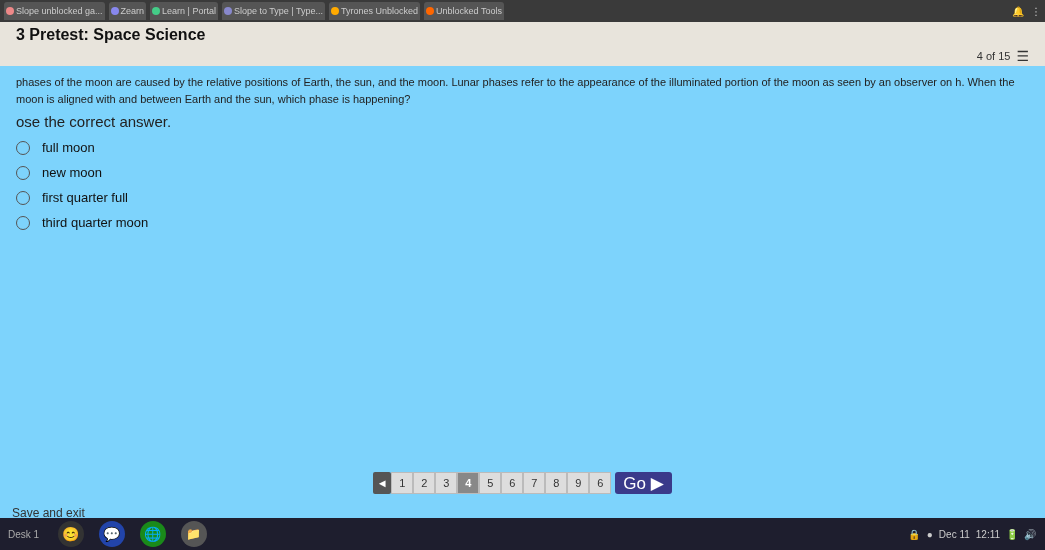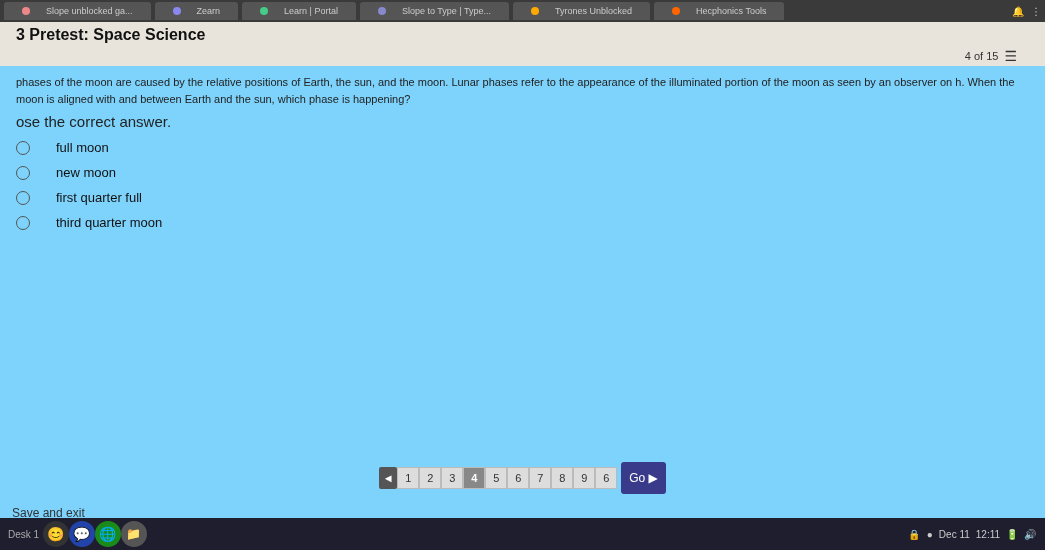--- a/index.html
+++ b/index.html
@@ -21,22 +21,22 @@
       align-items: center;
       padding: 0 4px;
       gap: 4px;
       font-size: 9px;
       color: #ccc;
       overflow: hidden;
     }
     .tab-item {
       display: flex;
       align-items: center;
-      gap: 16px;
-      padding: 2px 18px;
+      gap: 2px;
+      padding: 2px 2px;
       background: #555;
       border-radius: 3px 3px 0 0;
       white-space: nowrap;
       height: 18px;
     }
     .tab-dot {
       width: 8px;
       height: 8px;
       border-radius: 50%;
       display: inline-block;
@@ -72,21 +72,21 @@
       font-size: 13px;
       color: #222;
       font-weight: bold;
     }
 
     
     .progress-bar-row {
       display: flex;
       align-items: center;
       justify-content: flex-end;
-      padding: 2px 28px;
+      padding: 2px 16px;
       background: #e8e4dc;
       font-size: 11px;
       color: #333;
       gap: 6px;
     }
     .menu-icon {
       font-size: 14px;
       cursor: pointer;
     }
 
@@ -107,21 +107,21 @@
     .options-list {
       list-style: none;
       display: flex;
       flex-direction: column;
       gap: 10px;
       margin-top: 8px;
     }
     .option-item {
       display: flex;
       align-items: center;
-      gap: 26px;
+      gap: 12px;
       font-size: 13px;
       color: #111;
       cursor: pointer;
     }
     .radio-circle {
       width: 14px;
       height: 14px;
       border-radius: 50%;
       border: 1.5px solid #555;
       background: transparent;
@@ -170,22 +170,22 @@
       border: 1px solid #bbb;
     }
     .page-num.active {
       background: #888;
       color: white;
       font-weight: bold;
     }
     .go-btn {
       background: #3a3a8a;
       color: white;
-      padding: 16px 8px;
-      font-size: 12px;
+      padding: 6px 8px;
+      font-size: 17px;
       border-radius: 3px;
       cursor: pointer;
       margin-left: 4px;
       height: 22px;
       display: flex;
       align-items: center;
     }
 
     
     .save-exit {
@@ -202,21 +202,21 @@
     .taskbar {
       position: absolute;
       bottom: 0;
       left: 0;
       right: 0;
       height: 32px;
       background: #1e1e2e;
       display: flex;
       align-items: center;
       padding: 0 8px;
-      gap: 0;
+      gap: 15px;
     }
     .taskbar-label {
       font-size: 10px;
       color: #aaa;
       margin-right: 4px;
     }
     .taskbar-icon {
       width: 26px;
       height: 26px;
       border-radius: 50%;
@@ -254,21 +254,21 @@
   <div class="tab-item">
     <span class="tab-dot" style="background:#88c;"></span>
     <span>Slope to Type | Type...</span>
   </div>
   <div class="tab-item">
     <span class="tab-dot" style="background:#fa0;"></span>
     <span>Tyrones Unblocked</span>
   </div>
   <div class="tab-item">
     <span class="tab-dot" style="background:#f60;"></span>
-    <span>Hecphonics Tools</span>
+    <span>Unblocked Tools</span>
   </div>
   <div class="tab-bar-icons">
     <span>🔔</span>
     <span>⋮</span>
   </div>
 </div>
 
 <div class="quiz-header">
   <div class="quiz-title">3 Pretest: Space Science</div>
 </div>

